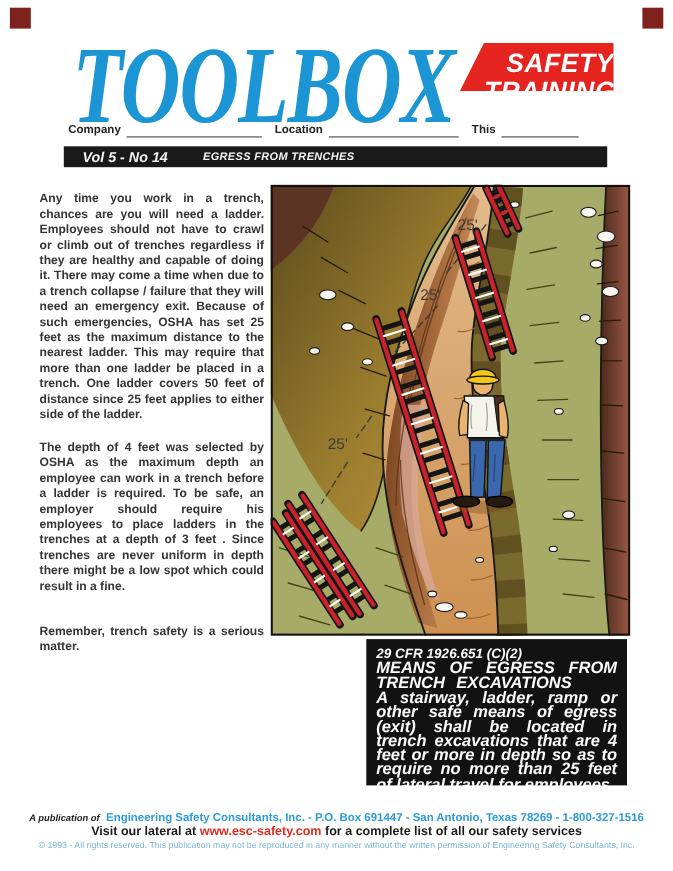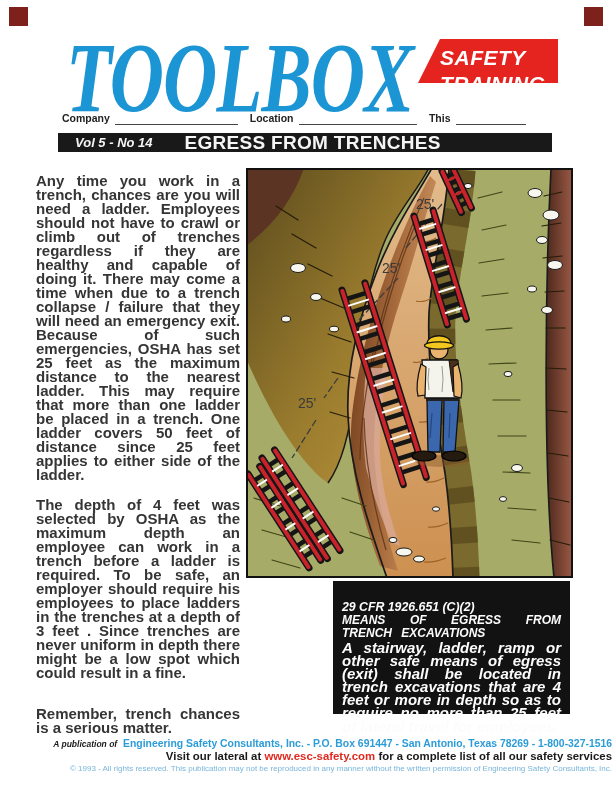--- a/index.html
+++ b/index.html
@@ -11,66 +11,66 @@
   .corner-mark{position:absolute;width:19px;height:19px;background:#7e211d;top:7px;}
   .corner-mark.left{left:9px;} .corner-mark.right{right:9px;}
 
   
   .masthead-title{position:absolute;left:66px;top:28px;z-index:2;
       font-family:"Liberation Serif",serif;font-style:italic;font-weight:bold;
       font-size:100px;line-height:1;color:#1b95d4;letter-spacing:-1px;
       transform:scaleX(.75);transform-origin:left top;white-space:nowrap;}
   .masthead-badge{position:absolute;left:418px;top:39px;width:140px;height:44px;z-index:1;
       background:#e52420;clip-path:polygon(22px 0,100% 0,100% 100%,0 100%);
-      color:#fff;font-style:italic;font-weight:bold;font-size:21px;line-height:26px;
-      padding:6px 0 0 22px;box-sizing:border-box;letter-spacing:.5px;white-space:nowrap;}
+      color:#fff;font-style:italic;font-weight:bold;font-size:24px;line-height:26px;
+      padding:6px 0 0 22px;box-sizing:border-box;letter-spacing:.5px;white-space:nowrap;text-align:right;}
 
   
   .form-row{position:absolute;left:62px;top:112px;width:464px;display:flex;
       font-size:10.5px;font-weight:bold;color:#222;}
   .form-row .lbl{margin-right:5px;}
   .blank{border-bottom:1.3px solid #444;height:12px;}
   .blank.company{width:164px;margin-right:12px;}
   .blank.location{width:158px;margin-right:12px;}
   .blank.date{width:94px;}
 
   
   .banner{position:absolute;left:58px;top:133px;width:494px;height:19px;background:#191919;
       display:flex;align-items:center;color:#f5f5f5;}
   .banner .vol{font-style:italic;font-weight:bold;font-size:13px;margin-left:17px;white-space:nowrap;}
-  .banner .title{font-weight:bold;font-size:19px;margin-left:32px;letter-spacing:.3px;white-space:nowrap;}
+  .banner .title{font-weight:bold;font-size:10px;margin-left:32px;letter-spacing:.3px;white-space:nowrap;font-style:italic;}
 
   
   .article{position:absolute;left:36px;top:174px;width:204px;color:#353535;
-      font-weight:bold;font-size:15px;line-height:14px;text-align:justify;}
+      font-weight:bold;font-size:11px;line-height:14px;text-align:justify;}
   .article p{margin:0 0 16px 0;}
 
   
   .figure{position:absolute;left:246px;top:168px;width:333px;height:410px;}
   .figure svg{display:block;}
   .l-o{stroke:#151515;stroke-width:7;stroke-linecap:round;}
   .r-o{stroke:#151515;stroke-width:4.6;stroke-linecap:round;}
   .l-i{stroke:#c8222b;stroke-width:4;stroke-linecap:round;}
   .r-i{stroke:#c8222b;stroke-width:2.4;stroke-linecap:round;}
   .r-h{stroke:#ffffff;stroke-width:2;stroke-linecap:round;}
   .hatch{stroke:#3f4517;stroke-width:1.2;stroke-linecap:round;}
   .hatch-d{stroke:#241c08;stroke-width:1.2;stroke-linecap:round;}
   .rock{fill:#f7f6ef;stroke:#1c1c1c;stroke-width:1;}
   .meas{stroke:#3c3c3c;stroke-width:1.3;stroke-dasharray:7 3;fill:none;}
   .meas-label{font-family:"Liberation Sans",sans-serif;font-size:14px;fill:#3a3a3a;}
 
   
   .regbox{position:absolute;left:333px;top:581px;width:237px;height:133px;background:#121212;
-      color:#fcfcfc;font-style:italic;font-weight:bold;box-sizing:border-box;padding:20px 9px;}
+      color:#fcfcfc;font-style:italic;font-weight:bold;box-sizing:border-box;padding:7px 9px;}
   .regbox .code{font-size:12.3px;line-height:13px;}
-  .regbox .heading{font-size:12px;line-height:13px;text-align:justify;word-spacing:6px;}
+  .regbox .heading{font-size:15px;line-height:13px;text-align:justify;word-spacing:6px;}
   .regbox .body{font-size:15px;line-height:13.1px;text-align:justify;margin-top:1px;}
 
   
-  .footer{position:absolute;left:0;top:738px;width:612px;text-align:right;}
+  .footer{position:absolute;left:0;top:738px;width:612px;text-align:center;}
   .footer .line1{font-size:10.4px;font-weight:bold;color:#2b9cd8;white-space:nowrap;}
   .footer .line1 .prefix{font-style:italic;color:#1a1a1a;font-size:8.5px;margin-right:3px;}
   .footer .line2{font-size:11.4px;font-weight:bold;color:#1a1a1a;margin-top:1px;}
   .footer .line2 .url{color:#e02a20;}
   .footer .line3{font-size:8px;color:#79b6da;margin-top:2px;}
 </style>
 </head>
 <body>
 
 <div class="page">
@@ -94,21 +94,21 @@
   </div>
 
   <div class="banner">
     <span class="vol">Vol 5 - No 14</span>
     <span class="title">EGRESS FROM TRENCHES</span>
   </div>
 
   <div class="article">
     <p>Any time you work in a trench, chances are you will need a ladder.  Employees should not have to crawl or climb out of trenches regardless if they are healthy and capable of doing it. There may come a time when due to a trench collapse / failure that they will need an emergency exit. Because of such emergencies, OSHA has set 25 feet as the maximum distance to the nearest ladder.  This may require that more than one ladder be placed in a trench.  One ladder covers 50 feet of distance since 25 feet applies to either side of the ladder.</p>
     <p style="margin-bottom:27px">The depth of 4 feet was selected by OSHA as the maximum depth an employee can work in a trench before a ladder is required.  To be safe, an employer should require his employees to place ladders in the trenches at a depth of 3 feet . Since trenches are never uniform in depth there might be a low spot which could result in a fine.</p>
-    <p>Remember, trench chances is a serious matter.</p>
+    <p>Remember, trench safety is a serious matter.</p>
   </div>
 
   <div class="figure">
     <svg width="327" height="410" viewBox="0 0 327 410">
       <defs>
         <linearGradient id="gLeft" x1="0" y1="0" x2="1" y2="1">
           <stop offset="0" stop-color="#5a4a1c"></stop>
             <stop offset=".55" stop-color="#9a7c2e"></stop>
             <stop offset="1" stop-color="#bb943e"></stop>
         </linearGradient>

